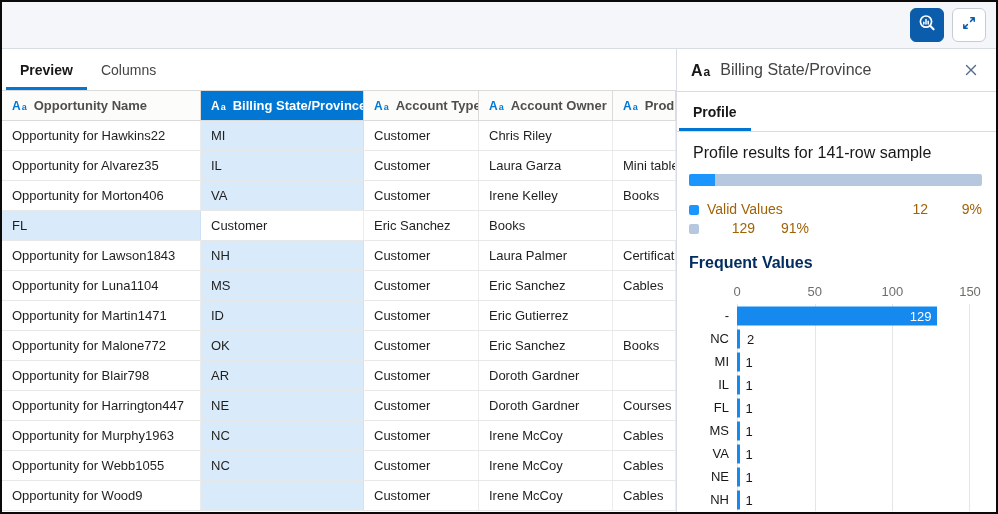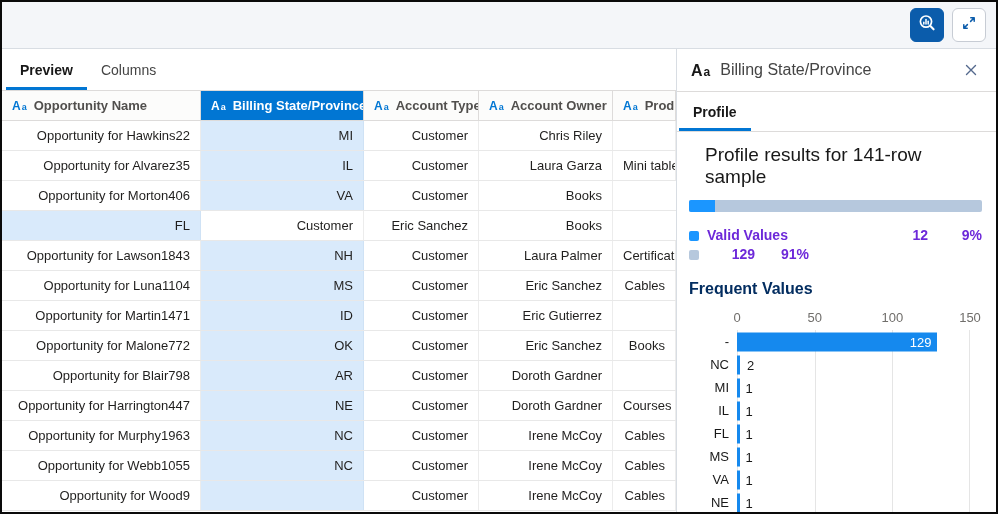--- a/index.html
+++ b/index.html
@@ -13,21 +13,21 @@
   
   .topbar {
     height:47px; flex:none; background:#f4f6f9; border-bottom:1px solid #d8dde3;
     display:flex; align-items:center; justify-content:flex-end; gap:8px; padding-right:10px;
   }
   .tb-btn { width:34px; height:34px; border-radius:6px; display:flex; align-items:center; justify-content:center; cursor:pointer; }
   .tb-btn.explore { background:#0b5cab; border:1px solid #0b5cab; }
   .tb-btn.expand { background:#fff; border:1px solid #c7ccd4; }
   
   .main { flex:1; display:flex; min-height:0; }
-  .left { flex:1; min-width:0; display:flex; flex-direction:column; background:#fff;text-align:right; }
+  .left { flex:1; min-width:0; display:flex; flex-direction:column; background:#fff; }
   
   .tabstrip { height:42px; flex:none; border-bottom:1px solid #dddbda; display:flex; align-items:stretch; padding-left:4px; background:#fff; }
   .tab { display:flex; align-items:center; padding:0 14px; font-size:14px; color:#444; cursor:pointer; }
   .tab.active { font-weight:bold; color:#181818; box-shadow:inset 0 -3px 0 #0176d3; }
   
   .grid-table { flex:1; overflow:hidden; }
   .thead, .tr { display:grid; grid-template-columns:199px 163px 115px 134px 1fr; }
   .thead { height:30px; border-bottom:1px solid #dddbda; background:#fcfcfb; }
   .th {
     display:flex; align-items:center; gap:7px; padding:0 10px; overflow:hidden; white-space:nowrap;
@@ -48,25 +48,25 @@
   
   .rightpanel { width:320px; flex:none; border-left:1px solid #d8dde3; background:#fff; display:flex; flex-direction:column; min-height:0; }
   .p-header { height:43px; flex:none; border-bottom:1px solid #dddbda; display:flex; align-items:center; gap:10px; padding:0 14px; }
   .p-header .aa { color:#181818; }
   .p-header .aa .A { font-size:16px; line-height:13px; }
   .p-header .aa .a { font-size:12px; line-height:10px; }
   .p-title { font-size:16px; color:#444; white-space:nowrap; overflow:hidden; }
   .p-close { margin-left:auto; width:22px; height:22px; display:flex; align-items:center; justify-content:center; cursor:pointer; }
   .p-tabs { height:40px; flex:none; border-bottom:1px solid #dddbda; display:flex; align-items:stretch; padding-left:2px; }
   .p-content { flex:1; min-height:0; padding:10px 0 0 12px; overflow:hidden; }
-  .p-summary { font-size:19px; color:#181818; margin:2px 16px 12px; }
+  .p-summary { font-size:16px; color:#181818; margin:2px 4px 12px; }
   .progress { height:12px; margin-right:14px; background:#b6c8dd; border-radius:2px; overflow:hidden; }
   .progress .fill { height:100%; background:#1b96ff; }
   .legend { margin:14px 14px 0 0; }
-  .leg-row { display:flex; align-items:center; font-size:14px; color:#6d28d9; line-height:19px;font-weight:bold; }
+  .leg-row { display:flex; align-items:center; font-size:14px; color:#a16207; line-height:19px; }
   .leg-sq { width:10px; height:10px; border-radius:2px; margin-right:8px; flex:none; }
   .leg-sq.valid { background:#1b96ff; }
   .leg-sq.missing { background:#b6c8dd; }
   .leg-label { flex:1; }
   .leg-count { width:48px; text-align:right; }
   .leg-pct { width:54px; text-align:right; }
   .fv-title { font-size:16px; font-weight:bold; color:#032d60; margin:16px 0 12px; }
   
   .chart { }
   .ticks { position:relative; height:16px; margin:0 26px 4px 48px; font-size:13px; color:#706e6b; }
@@ -167,20 +167,21 @@
               <div class="td">Opportunity for Alvarez35</div>
               <div class="td sel">IL</div>
               <div class="td">Customer</div>
               <div class="td">Laura Garza</div>
               <div class="td">Mini tablet</div>
             </div>
             <div class="tr">
               <div class="td">Opportunity for Morton406</div>
               <div class="td sel">VA</div>
               <div class="td">Customer</div>
+              <div class="td">Irene Kelley</div>
               <div class="td">Books</div>
             </div>
             <div class="tr">
               <div class="td sel">FL</div>
               <div class="td">Customer</div>
               <div class="td">Eric Sanchez</div>
               <div class="td">Books</div>
             </div>
             <div class="tr">
               <div class="td">Opportunity for Lawson1843</div>

